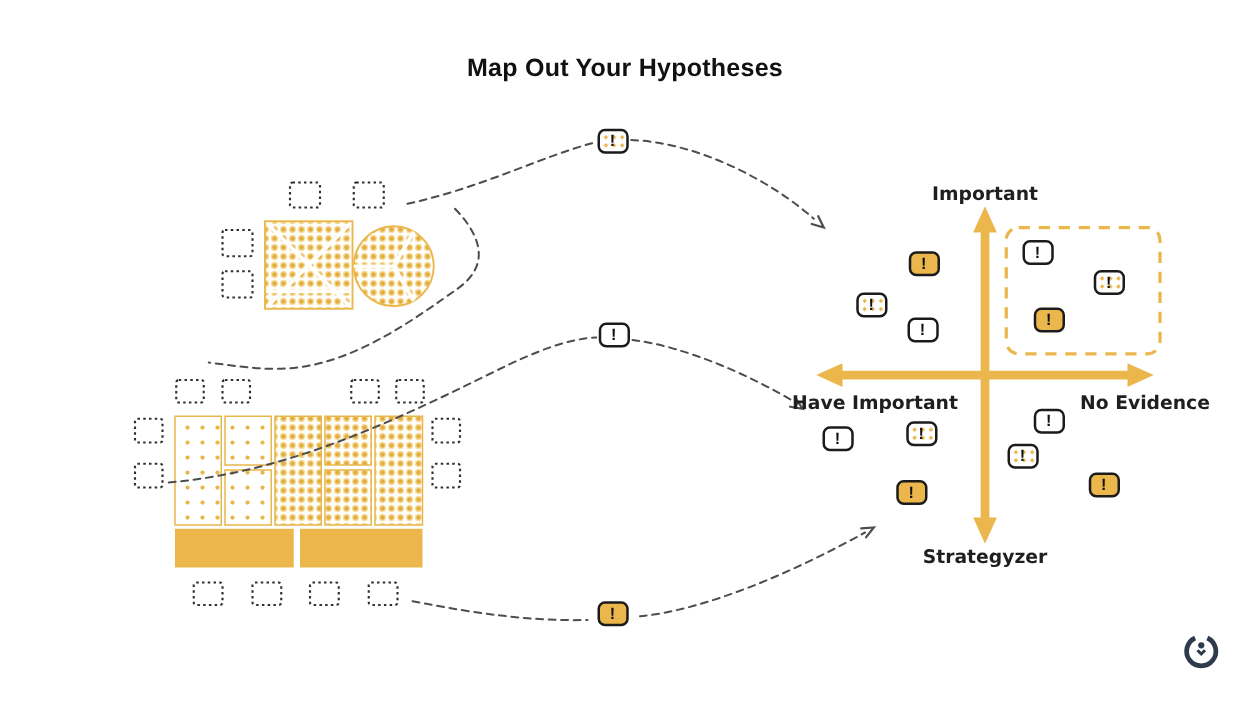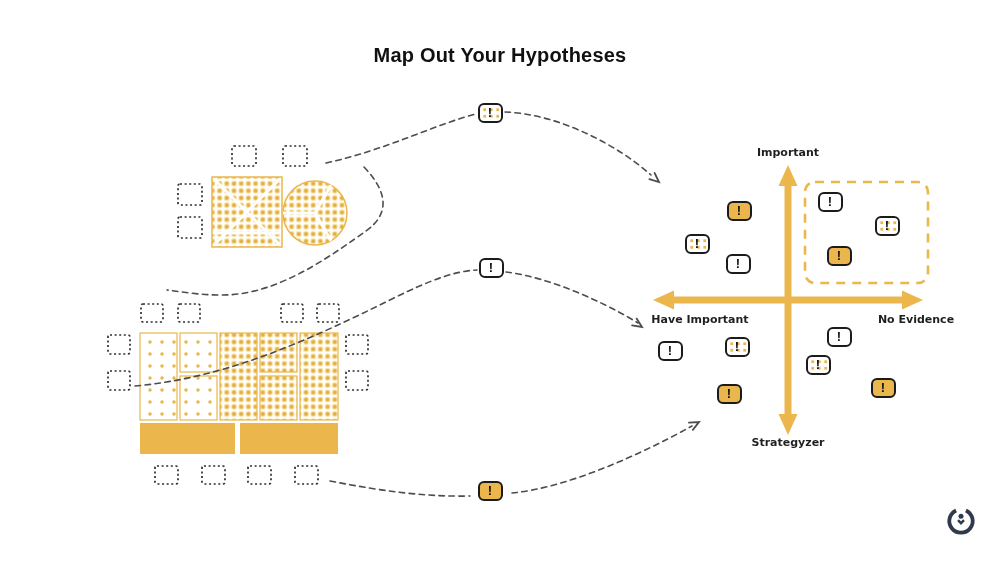--- a/index.html
+++ b/index.html
@@ -1,21 +1,21 @@
 <!DOCTYPE html>
 <html><head>
 <meta charset="utf-8">
 <style>
   html,body{margin:0;padding:0;background:#fff;}
   #slide{position:relative;width:1000px;height:563px;background:#ffffff;overflow:hidden;
          font-family:"Liberation Sans",sans-serif;}
   #title{position:absolute;top:28px;left:0;width:100%;text-align:center;
          font-size:20px;font-weight:800;letter-spacing:.2px;color:#111;margin-top:16px;}
   .axis-label{position:absolute;transform:translateX(-50%);white-space:nowrap;
-         font-family:"DejaVu Sans",sans-serif;font-size:11px;font-weight:700;color:#1f1f1f;}
+         font-family:"DejaVu Sans",sans-serif;font-size:15px;font-weight:700;color:#1f1f1f;}
   .badge{position:absolute;width:25px;height:20px;box-sizing:border-box;
          border:2.3px solid #1b1b1b;border-radius:6px;background:#fff;
          display:flex;align-items:center;justify-content:center;}
   .badge span{font-family:"Liberation Sans",sans-serif;font-weight:800;font-size:13px;
          color:#111;line-height:1;margin-top:-1px;}
   .badge.solid{background:#EBB74D;}
   .badge.dotted{background-color:#fff;
          background-image:radial-gradient(#EBB74D 1.5px, rgba(0,0,0,0) 1.6px);
          background-size:6.5px 6.5px;background-position:1.5px 1.5px;}
   #logo{position:absolute;top:504px;right:22px;display:flex;align-items:center;gap:3px;}

